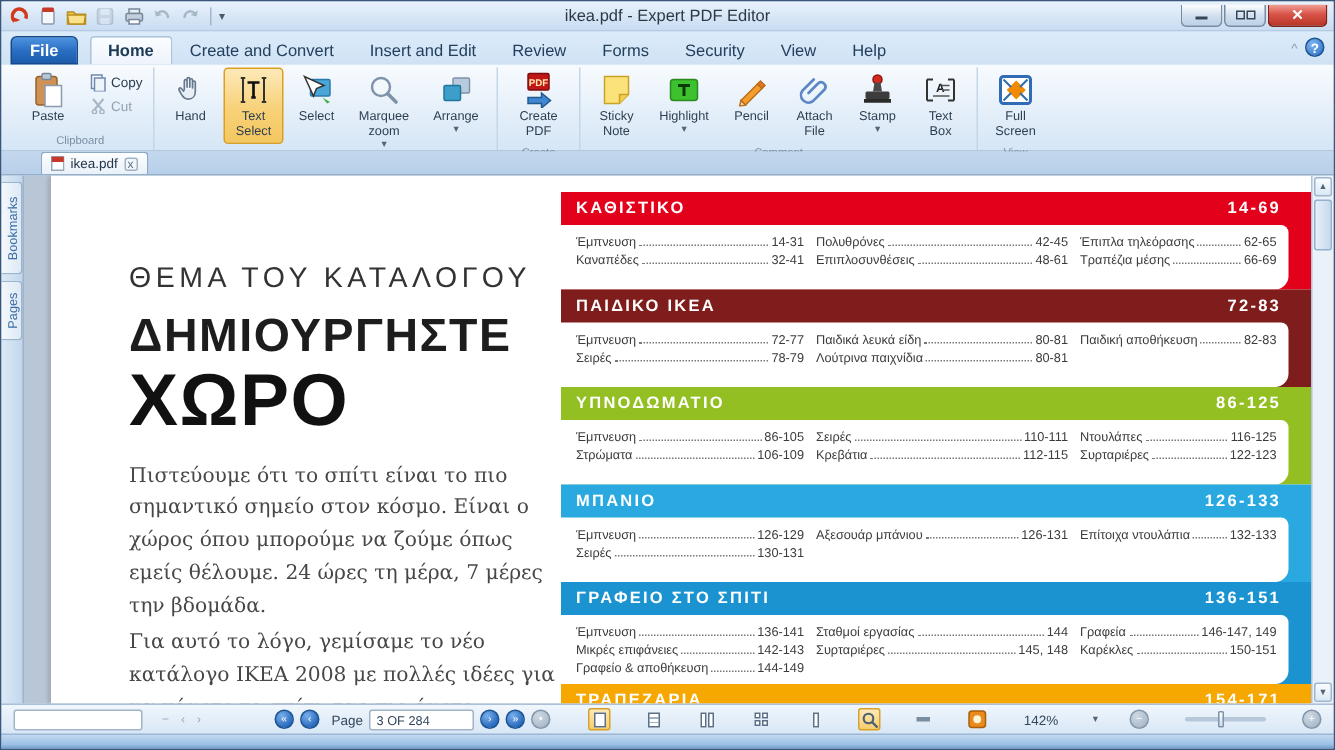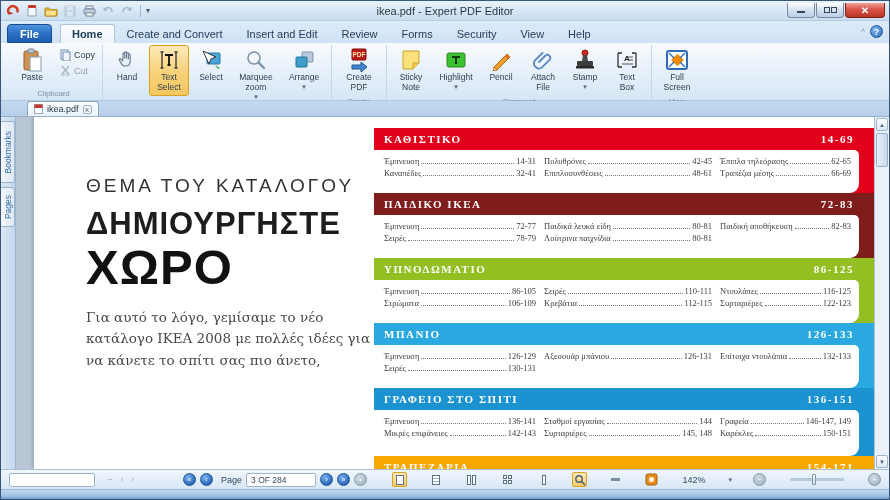--- a/index.html
+++ b/index.html
@@ -68,21 +68,21 @@
   
   .lcol { position:absolute; left:52px; top:58px; width:288px; color:#2b2b2b; }
   .kicker { font-size:19px; letter-spacing:3px; color:#333; font-weight:500; }
   .h1 { font-size:31px; font-weight:bold; letter-spacing:1px; margin-top:9px; color:#1d1d1d; }
   .h2 { font-size:49px; font-weight:800; letter-spacing:1px; line-height:.95; color:#111; margin-top:2px; }
   .body-text { margin-top:16px; font-family:"DejaVu Serif",serif; font-size:13.5px; line-height:1.62; color:#474747; }
   .body-text p+p { margin-top:2px; }
 
   
   .toc { position:absolute; right:0; top:11px; width:500px; }
-  .sec { position:relative;font-family:Liberation Serif, serif; }
+  .sec { position:relative; }
   .sec-head { height:22px; display:flex; align-items:center; justify-content:space-between; color:#fff; font-size:11px; font-weight:bold; letter-spacing:1.5px; padding:0 20px 0 10px; }
   .sec-body-wrap { padding-right:15px; }
   .sec-body { background:#fff; border-radius:0 5px 9px 0; padding:4px 8px 3px 10px; display:flex; gap:8px; }
   .tcol { display:flex; flex-direction:column; }
   .tcol.c1 { width:152px;text-align:right; } .tcol.c2 { width:168px; } .tcol.c3 { flex:1; }
   .en { display:flex; align-items:flex-end; font-size:8.5px; color:#3c3c3c; height:12px; }
   .en .el { white-space:nowrap; }
   .en .dots { flex:1; border-bottom:1px dotted #777; margin:0 2px 2px; min-width:6px; }
   .en .ep { white-space:nowrap; }
 
@@ -415,20 +415,21 @@
         <span>Pages</span>
       </div>
 
     <div class="page">
 
       <div class="lcol">
         <div class="kicker">ΘΕΜΑ ΤΟΥ ΚΑΤΑΛΟΓΟΥ</div>
         <div class="h1">ΔΗΜΙΟΥΡΓΗΣΤΕ</div>
         <div class="h2">ΧΩΡΟ</div>
         <div class="body-text">
+          <p>Πιστεύουμε ότι το σπίτι είναι το πιο σημαντικό σημείο στον κόσμο. Είναι ο χώρος όπου μπορούμε να ζούμε όπως εμείς θέλουμε. 24 ώρες τη μέρα, 7 μέρες την βδομάδα.</p>
           <p>Για αυτό το λόγο, γεμίσαμε το νέο κατάλογο ΙΚΕΑ 2008 με πολλές ιδέες για να κάνετε το σπίτι σας πιο άνετο,</p>
         </div>
       </div>
 
       <div class="toc">
 
         <div class="sec" style="background-color: rgb(226, 0, 26);">
           <div class="sec-head">
               <span>ΚΑΘΙΣΤΙΚΟ</span>
               <span>14-69</span>
@@ -611,20 +612,25 @@
             <div class="tcol c1">
               <div class="en">
                     <span class="el">Έμπνευση</span>
                     <span class="dots"></span>
                     <span class="ep">136-141</span>
                   </div>
               <div class="en">
                     <span class="el">Μικρές επιφάνειες</span>
                     <span class="dots"></span>
                     <span class="ep">142-143</span>
+                  </div>
+              <div class="en">
+                    <span class="el">Γραφείο &amp; αποθήκευση</span>
+                    <span class="dots"></span>
+                    <span class="ep">144-149</span>
                   </div>
             </div>
             <div class="tcol c2">
               <div class="en">
                     <span class="el">Σταθμοί εργασίας</span>
                     <span class="dots"></span>
                     <span class="ep">144</span>
                   </div>
               <div class="en">
                     <span class="el">Συρταριέρες</span>

